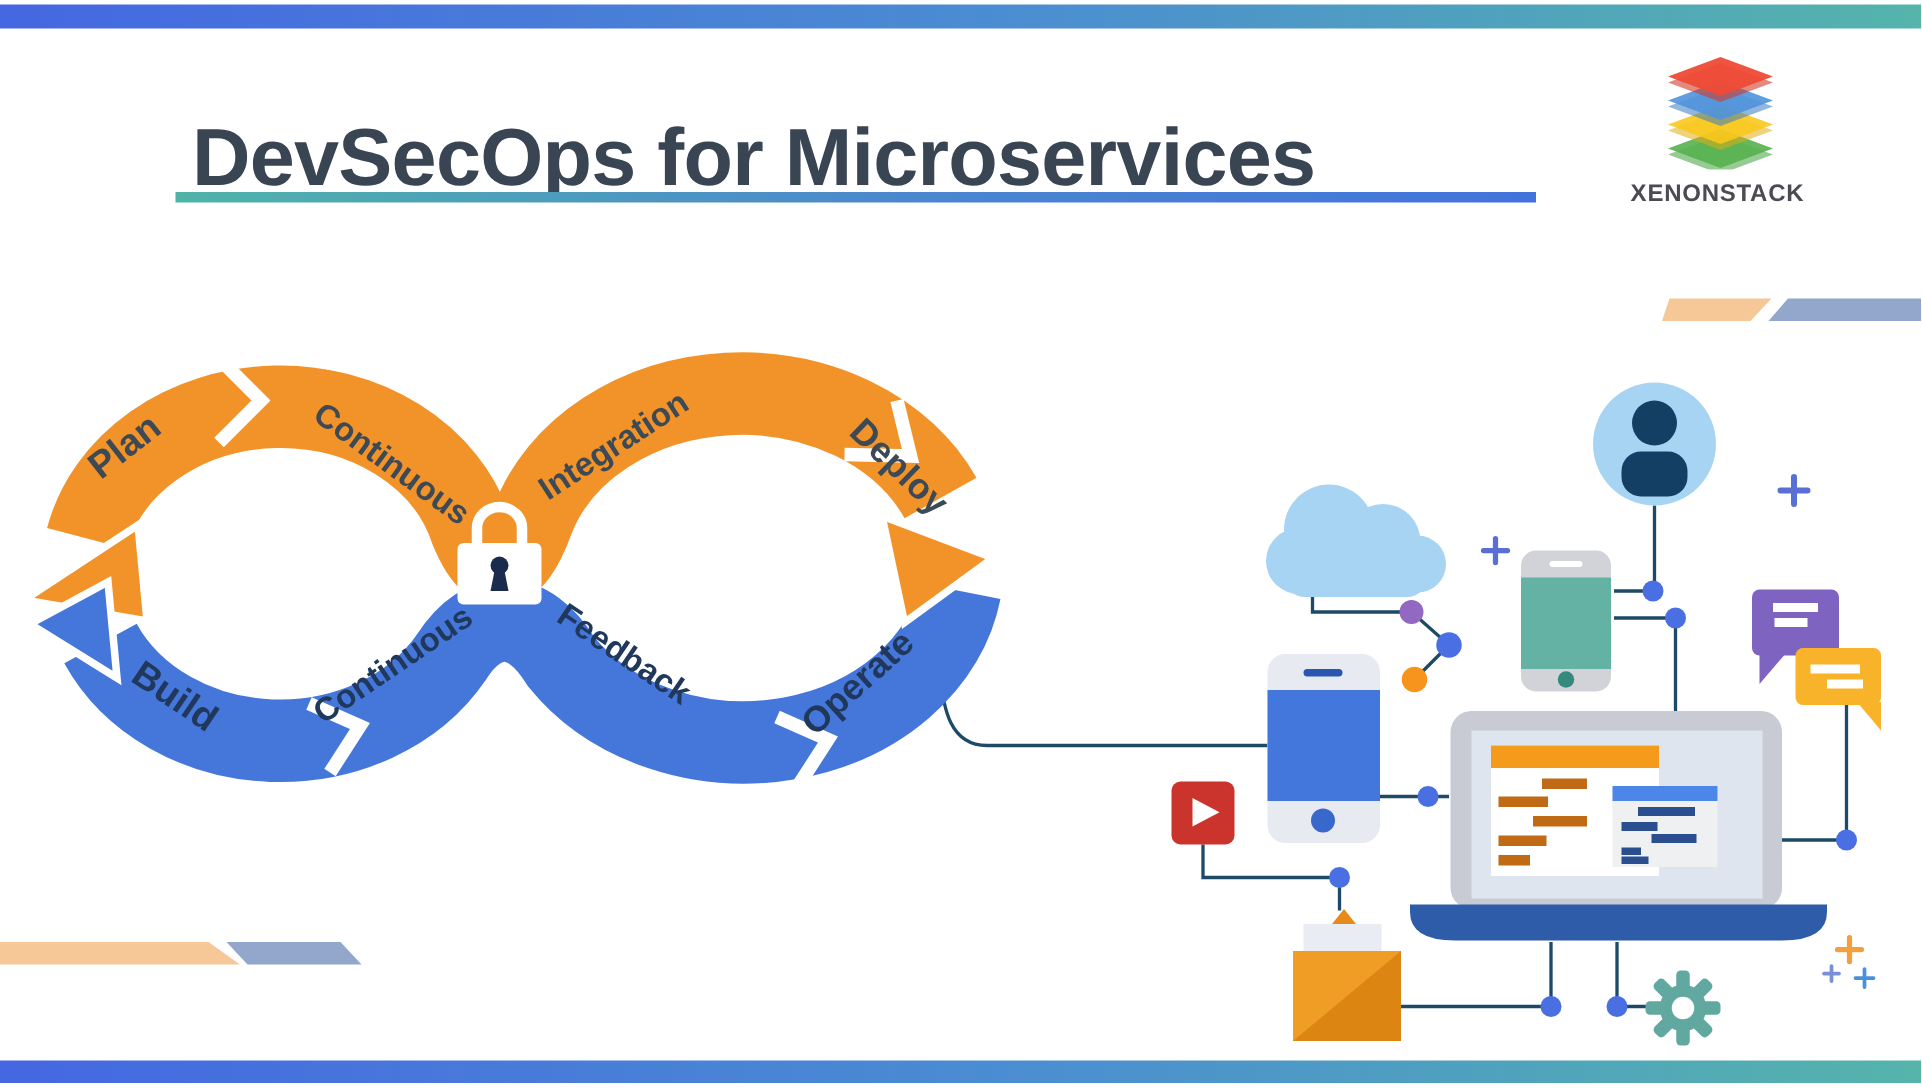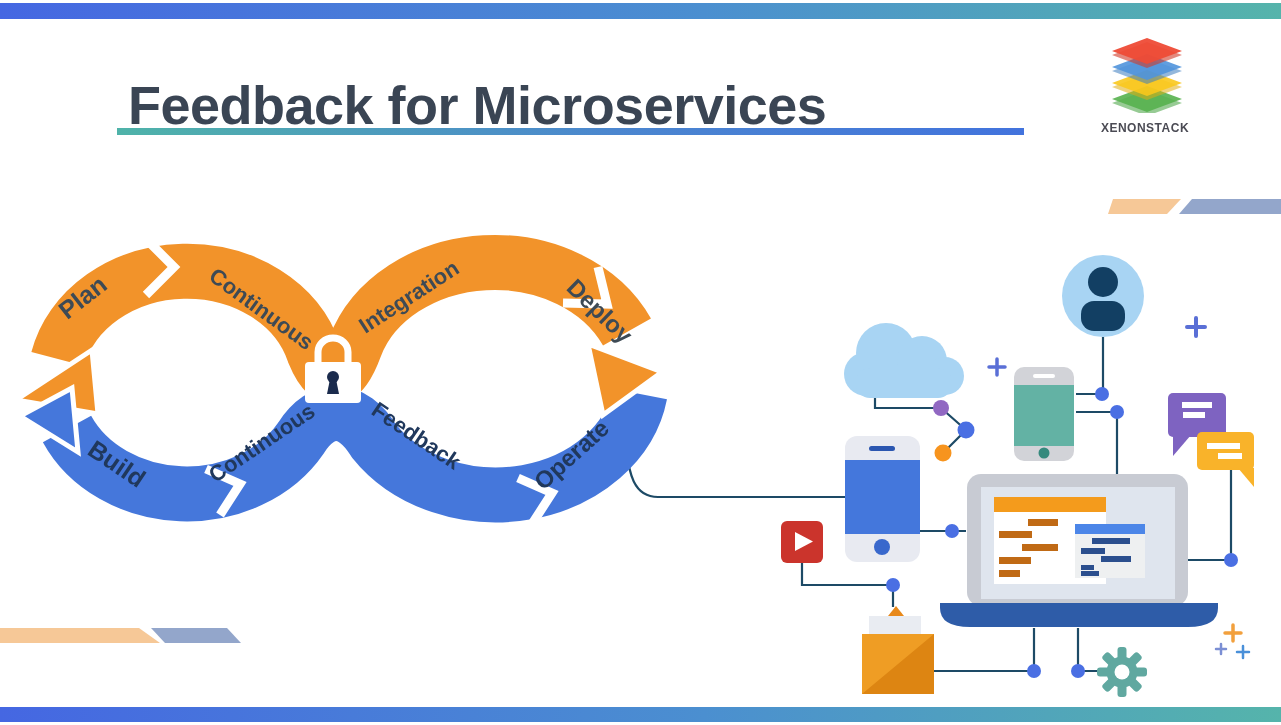--- a/index.html
+++ b/index.html
@@ -8,35 +8,35 @@
   .bar{position:absolute;left:0;width:1281px;height:16px;
        background:linear-gradient(90deg,#4567e2 0%,#4b8fd0 55%,#55b4ab 100%);}
   .bar-top{top:3px;}
   .bar-bottom{top:707px;height:15px;}
   .page-title{position:absolute;left:128px;top:38px;width:900px;
       font-size:54px;font-weight:bold;color:#3a4554;letter-spacing:-0.5px;}
   .title-underline{position:absolute;left:117px;top:128px;width:907px;height:7px;
       background:linear-gradient(90deg,#4fb3a9 0%,#4b86cf 55%,#4273dd 100%);}
   .logo-box{position:absolute;left:1106px;top:33px;width:82px;height:80px;}
   .brand{position:absolute;left:1070px;top:121px;width:150px;text-align:center;
-      font-size:12px;font-weight:bold;color:#4b4b54;letter-spacing:0.5px;}
+      font-size:16px;font-weight:bold;color:#4b4b54;letter-spacing:0.5px;}
   svg{position:absolute;left:0;top:0;}
   .looplabel{font-family:"Liberation Sans",sans-serif;font-weight:bold;}
   .lbl-dev{fill:#3d4a55;}
   .lbl-ops{fill:#20385c;}
 </style>
 </head>
 <body>
 
 <div class="canvas">
 
   <div class="bar bar-top"></div>
   <div class="bar bar-bottom"></div>
 
-  <h1 class="page-title">Feedback for Microservices</h1>
+  <h1 class="page-title">DevSecOps for Microservices</h1>
   <div class="title-underline"></div>
 
   <div class="logo-box">
     <svg width="82" height="80" viewBox="0 0 82 80">
       <g>
         <polygon points="41,57 76,70 41,83 6,70" fill="#42a03c" opacity="0.55"></polygon>
         <polygon points="41,53 76,66 41,79 6,66" fill="#56b14e" opacity="0.9"></polygon>
       </g>
       <g>
         <polygon points="41,41 76,54 41,67 6,54" fill="#e0ad12" opacity="0.55"></polygon>

